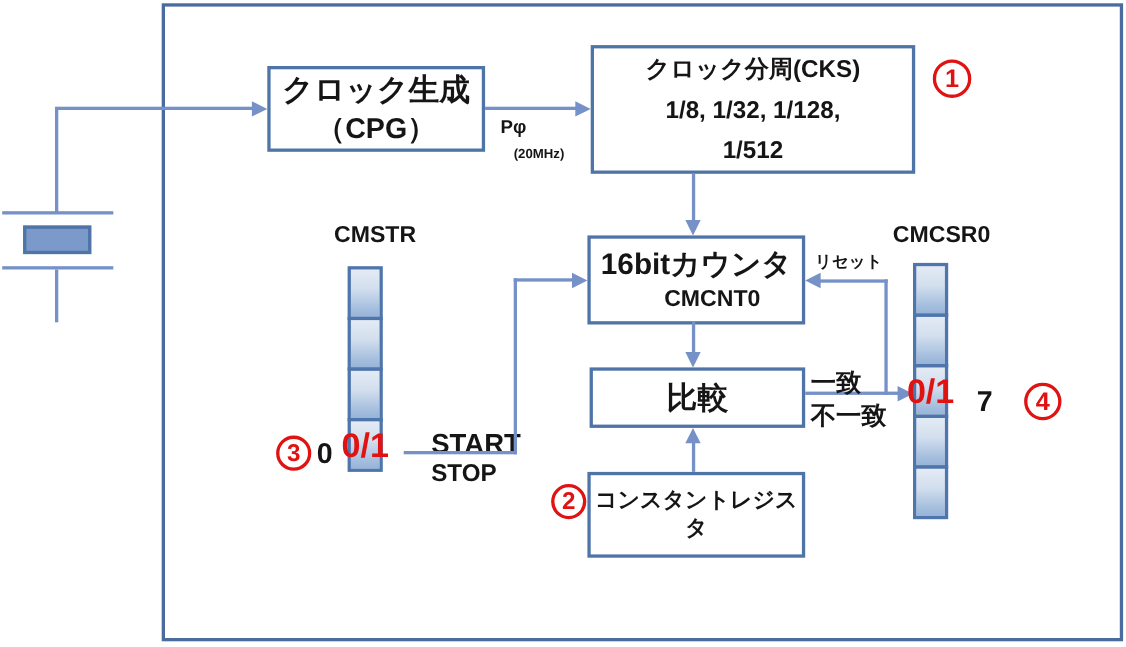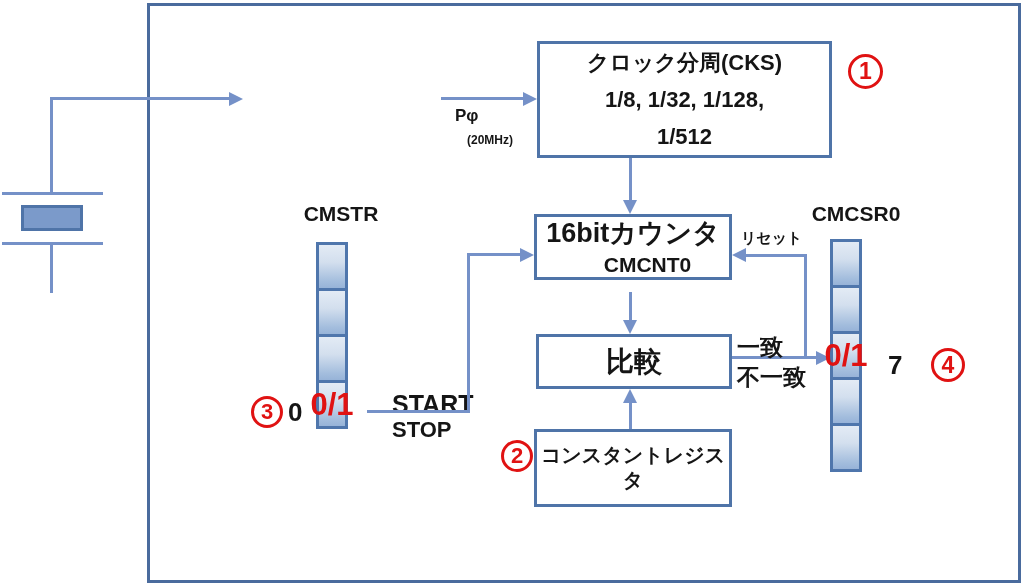--- a/index.html
+++ b/index.html
@@ -51,40 +51,44 @@
   <div>
     <div class="wire" style="left:50px; top:97px; width:181px; height:3px;"></div>
     <div class="ah ah-right" style="left:229px; top:92px;"></div>
     <div class="wire" style="left:50px; top:99px; width:3px; height:95px;"></div>
     <div class="wire" style="left:2px; top:192px; width:101px; height:3px;"></div>
     <div class="crystal-body" style="left:21px; top:205px; width:62px; height:26px;"></div>
     <div class="wire" style="left:2px; top:242px; width:101px; height:3px;"></div>
     <div class="wire" style="left:50px; top:245px; width:3px; height:48px;"></div>
   </div>
 
+  <div class="box" style="left:243px; top:60px; width:198px; height:78px; font-size:28px; line-height:1.3;">
+    <div>クロック生成</div>
+    <div style="font-size:26px;">（CPG）</div>
+  </div>
 
   <div class="wire" style="left:441px; top:97px; width:83px; height:3px;"></div>
   <div class="ah ah-right" style="left:523px; top:92px;"></div>
   <div class="lbl" style="left:455px; top:106px; width:70px; font-size:17px;">Pφ</div>
   <div class="lbl" style="left:443px; top:133px; width:94px; text-align:center; font-size:12px;">(20MHz)</div>
 
   <div class="box" style="left:537px; top:41px; width:295px; height:117px; font-size:22px; line-height:37px;">
     <div>クロック分周(CKS)</div>
     <div>1/8, 1/32, 1/128,</div>
     <div>1/512</div>
   </div>
 
   <div class="num-circle" style="left:848px; top:54px; width:35px; height:35px; font-size:23px;">
     <span>1</span>
   </div>
 
   <div class="wire" style="left:629px; top:158px; width:3px; height:43px;"></div>
   <div class="ah ah-down" style="left:623px; top:200px;"></div>
 
-  <div class="box" style="left:534px; top:214px; width:198px; height:66px; font-size:27px; line-height:1.3;">
+  <div class="box" style="left:534px; top:214px; width:198px; height:81px; font-size:27px; line-height:1.3;">
     <div>16bitカウンタ</div>
     <div style="font-size:21px;margin-left:29px;">CMCNT0</div>
   </div>
 
   <div class="lbl" style="left:741px; top:229px; font-size:15px;">リセット</div>
   <div class="ah ah-left" style="left:732px; top:248px;"></div>
   <div class="wire" style="left:745px; top:254px; width:62px; height:3px;"></div>
   <div class="wire" style="left:804px; top:254px; width:3px; height:105px;"></div>
 
   <div class="wire" style="left:629px; top:292px; width:3px; height:30px;"></div>

